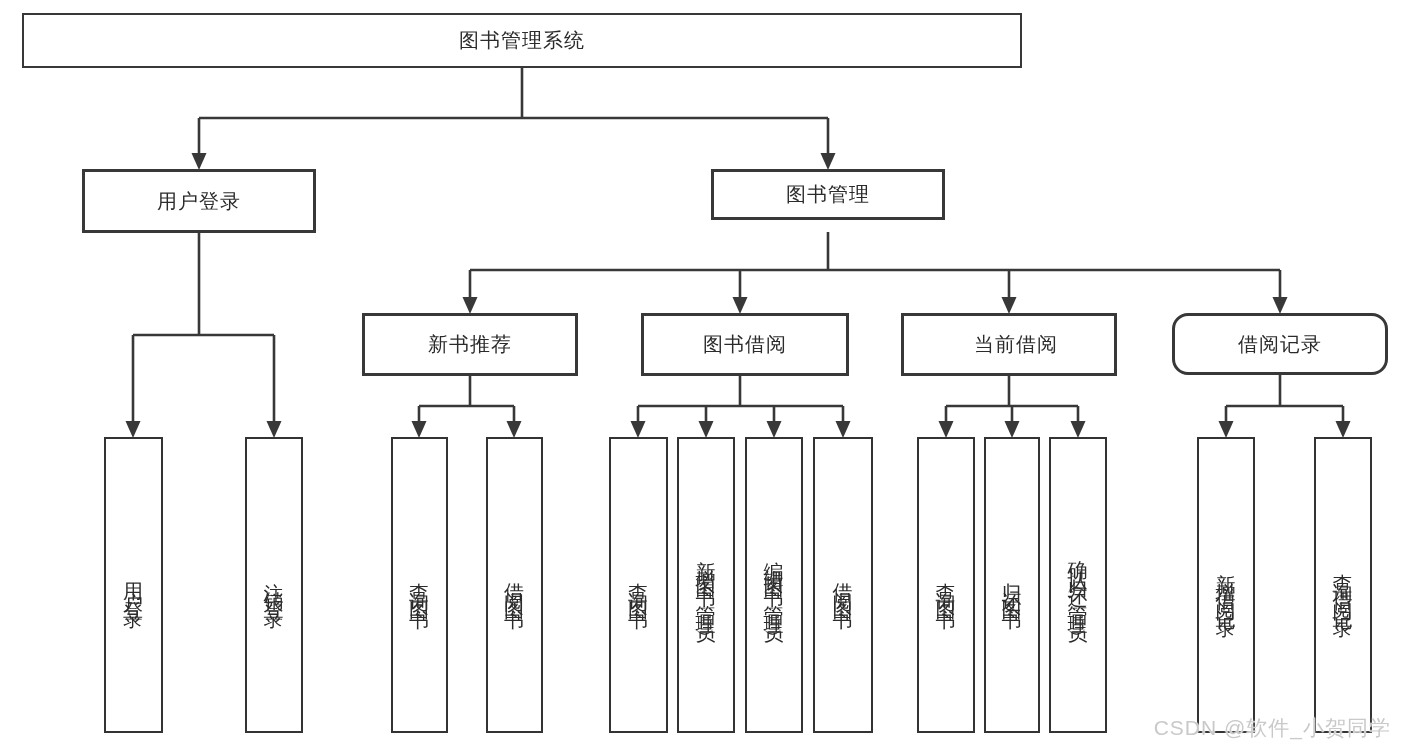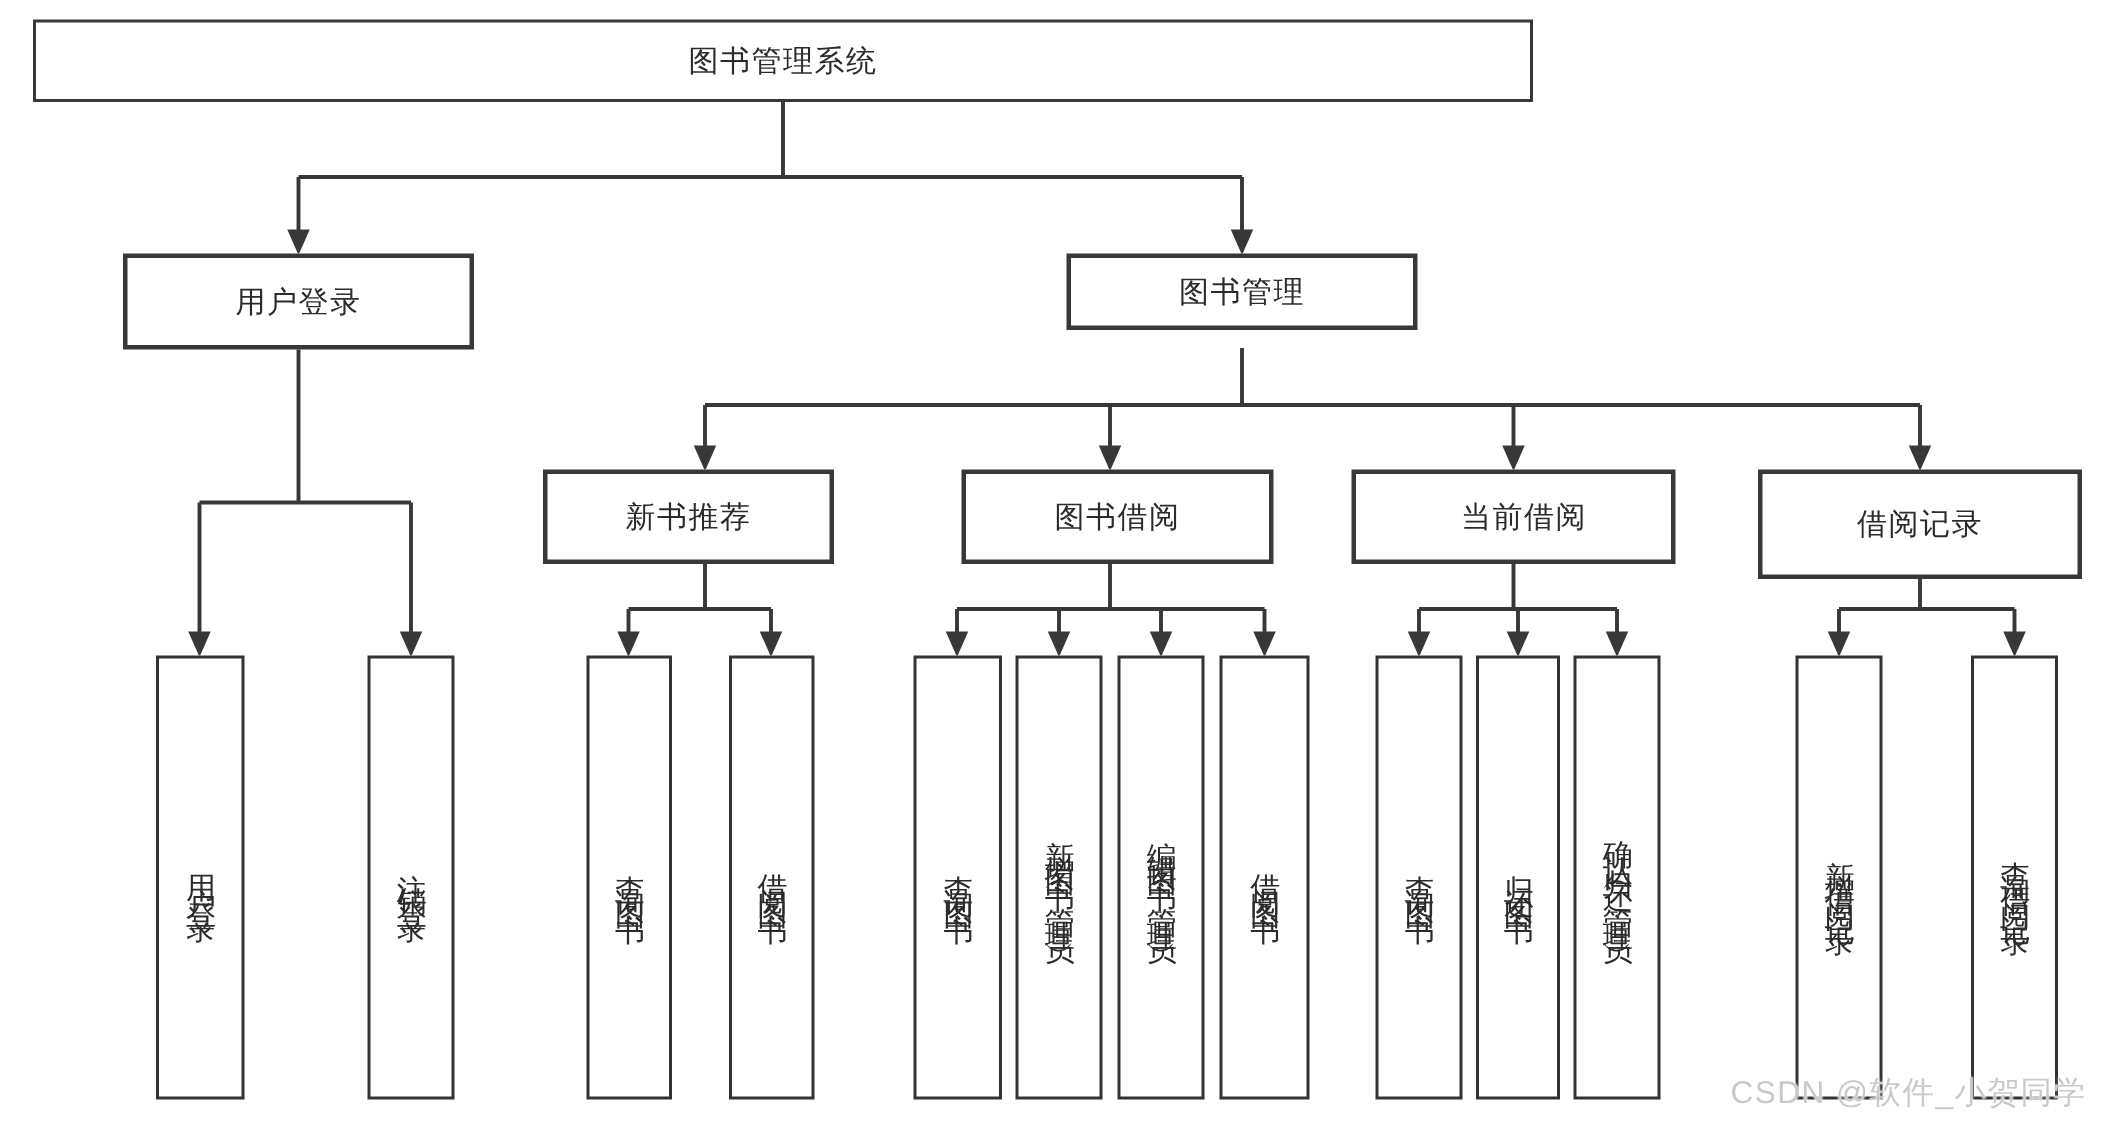--- a/index.html
+++ b/index.html
@@ -122,30 +122,30 @@
     <span>图书管理系统</span>
   </div>
 
   <div class="node" style="left:82px; top:169px; width:234px; height:64px;">
     <span>用户登录</span>
   </div>
   <div class="node" style="left:711px; top:169px; width:234px; height:51px;">
     <span>图书管理</span>
   </div>
 
-  <div class="node" style="left:362px; top:313px; width:194px; height:63px;">
+  <div class="node" style="left:362px; top:313px; width:216px; height:63px;">
     <span>新书推荐</span>
   </div>
   <div class="node" style="left:641px; top:313px; width:208px; height:63px;">
     <span>图书借阅</span>
   </div>
   <div class="node" style="left:901px; top:313px; width:216px; height:63px;padding-left:14px;">
     <span>当前借阅</span>
   </div>
-  <div class="node" style="left:1172px; top:313px; width:216px; height:73px;">
+  <div class="node" style="left:1172px; top:313px; width:216px; height:62px;border-radius:16px;">
     <span>借阅记录</span>
   </div>
 
   <div class="leaf" style="left:104px; width:59px;">
     <span class="vtext">用户登录</span>
   </div>
   <div class="leaf" style="left:245px; width:58px;">
     <span class="vtext">注销登录</span>
   </div>
 

